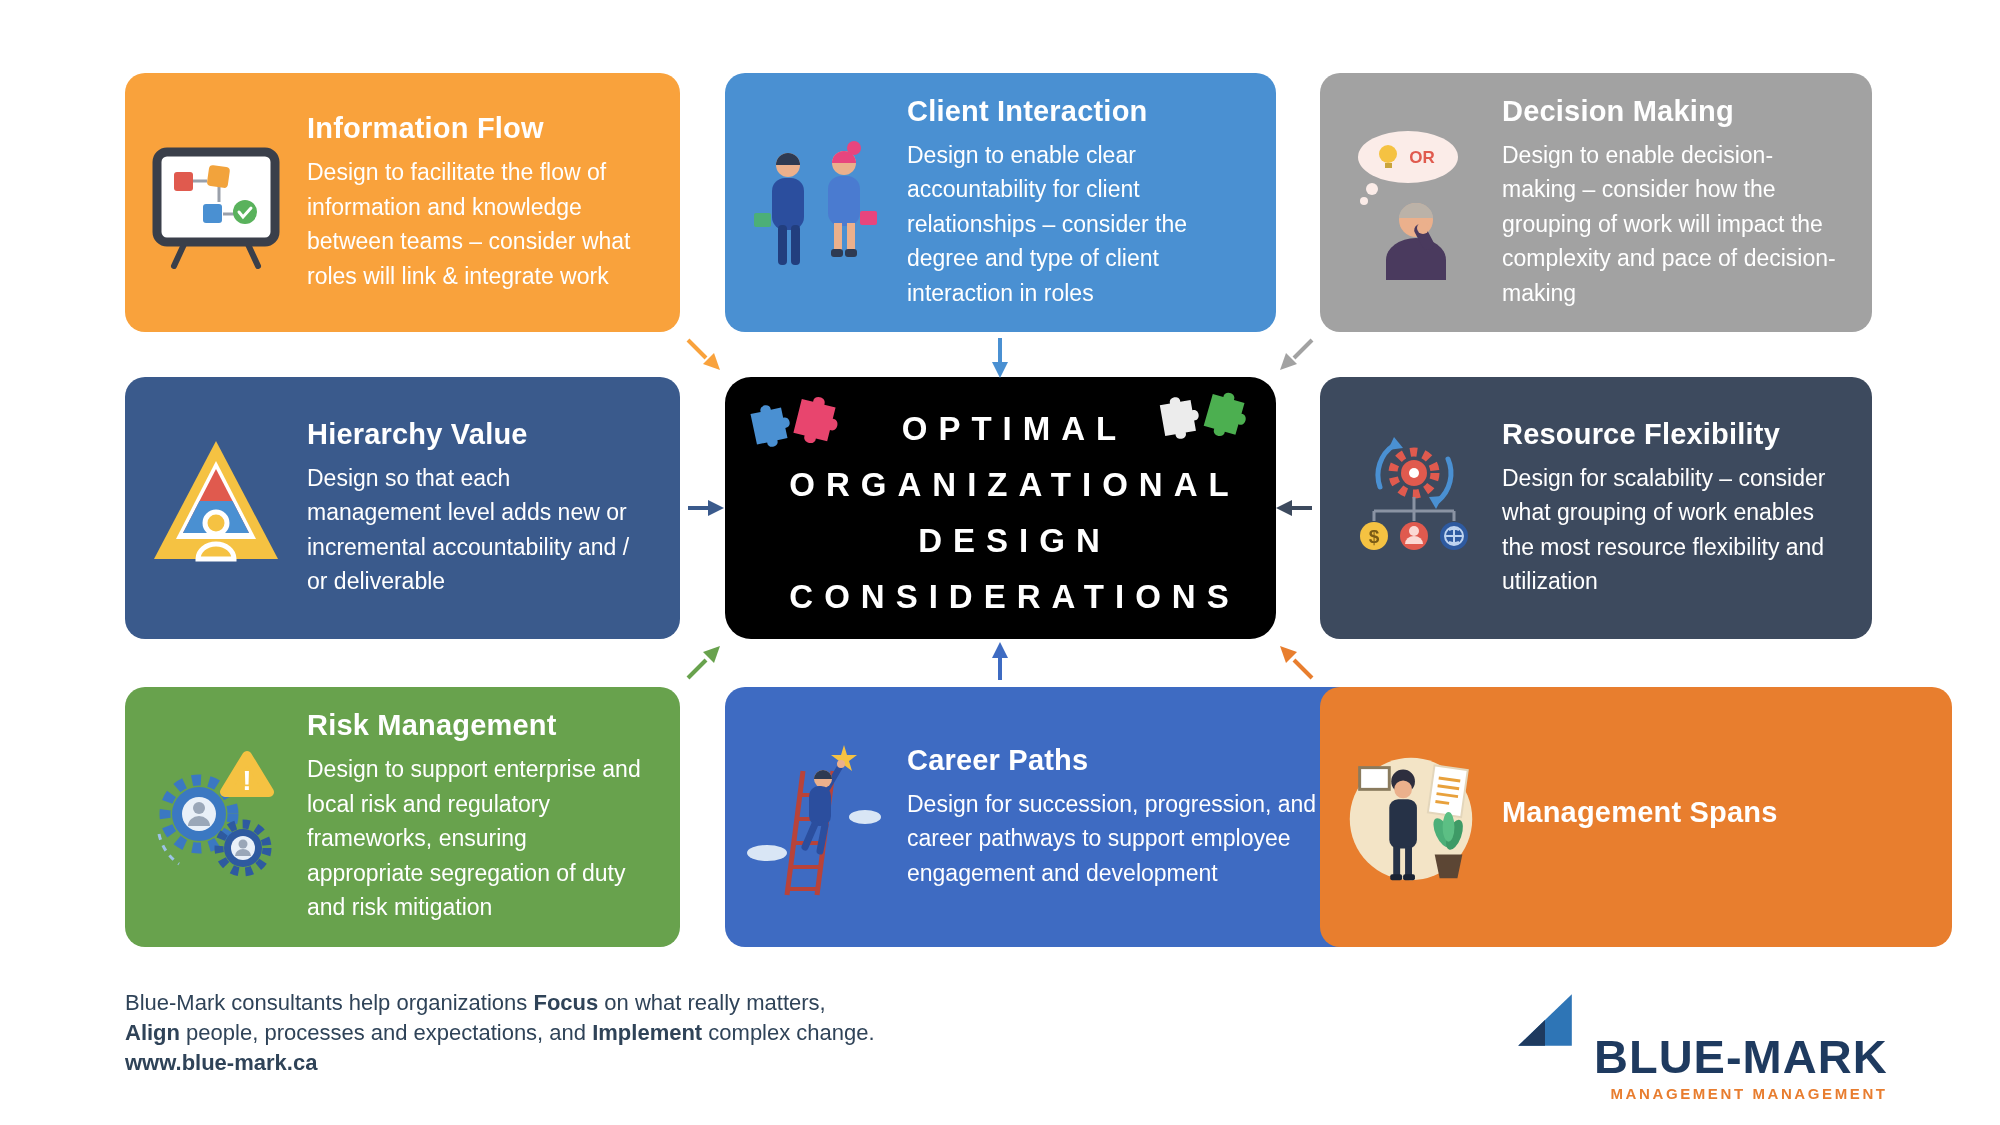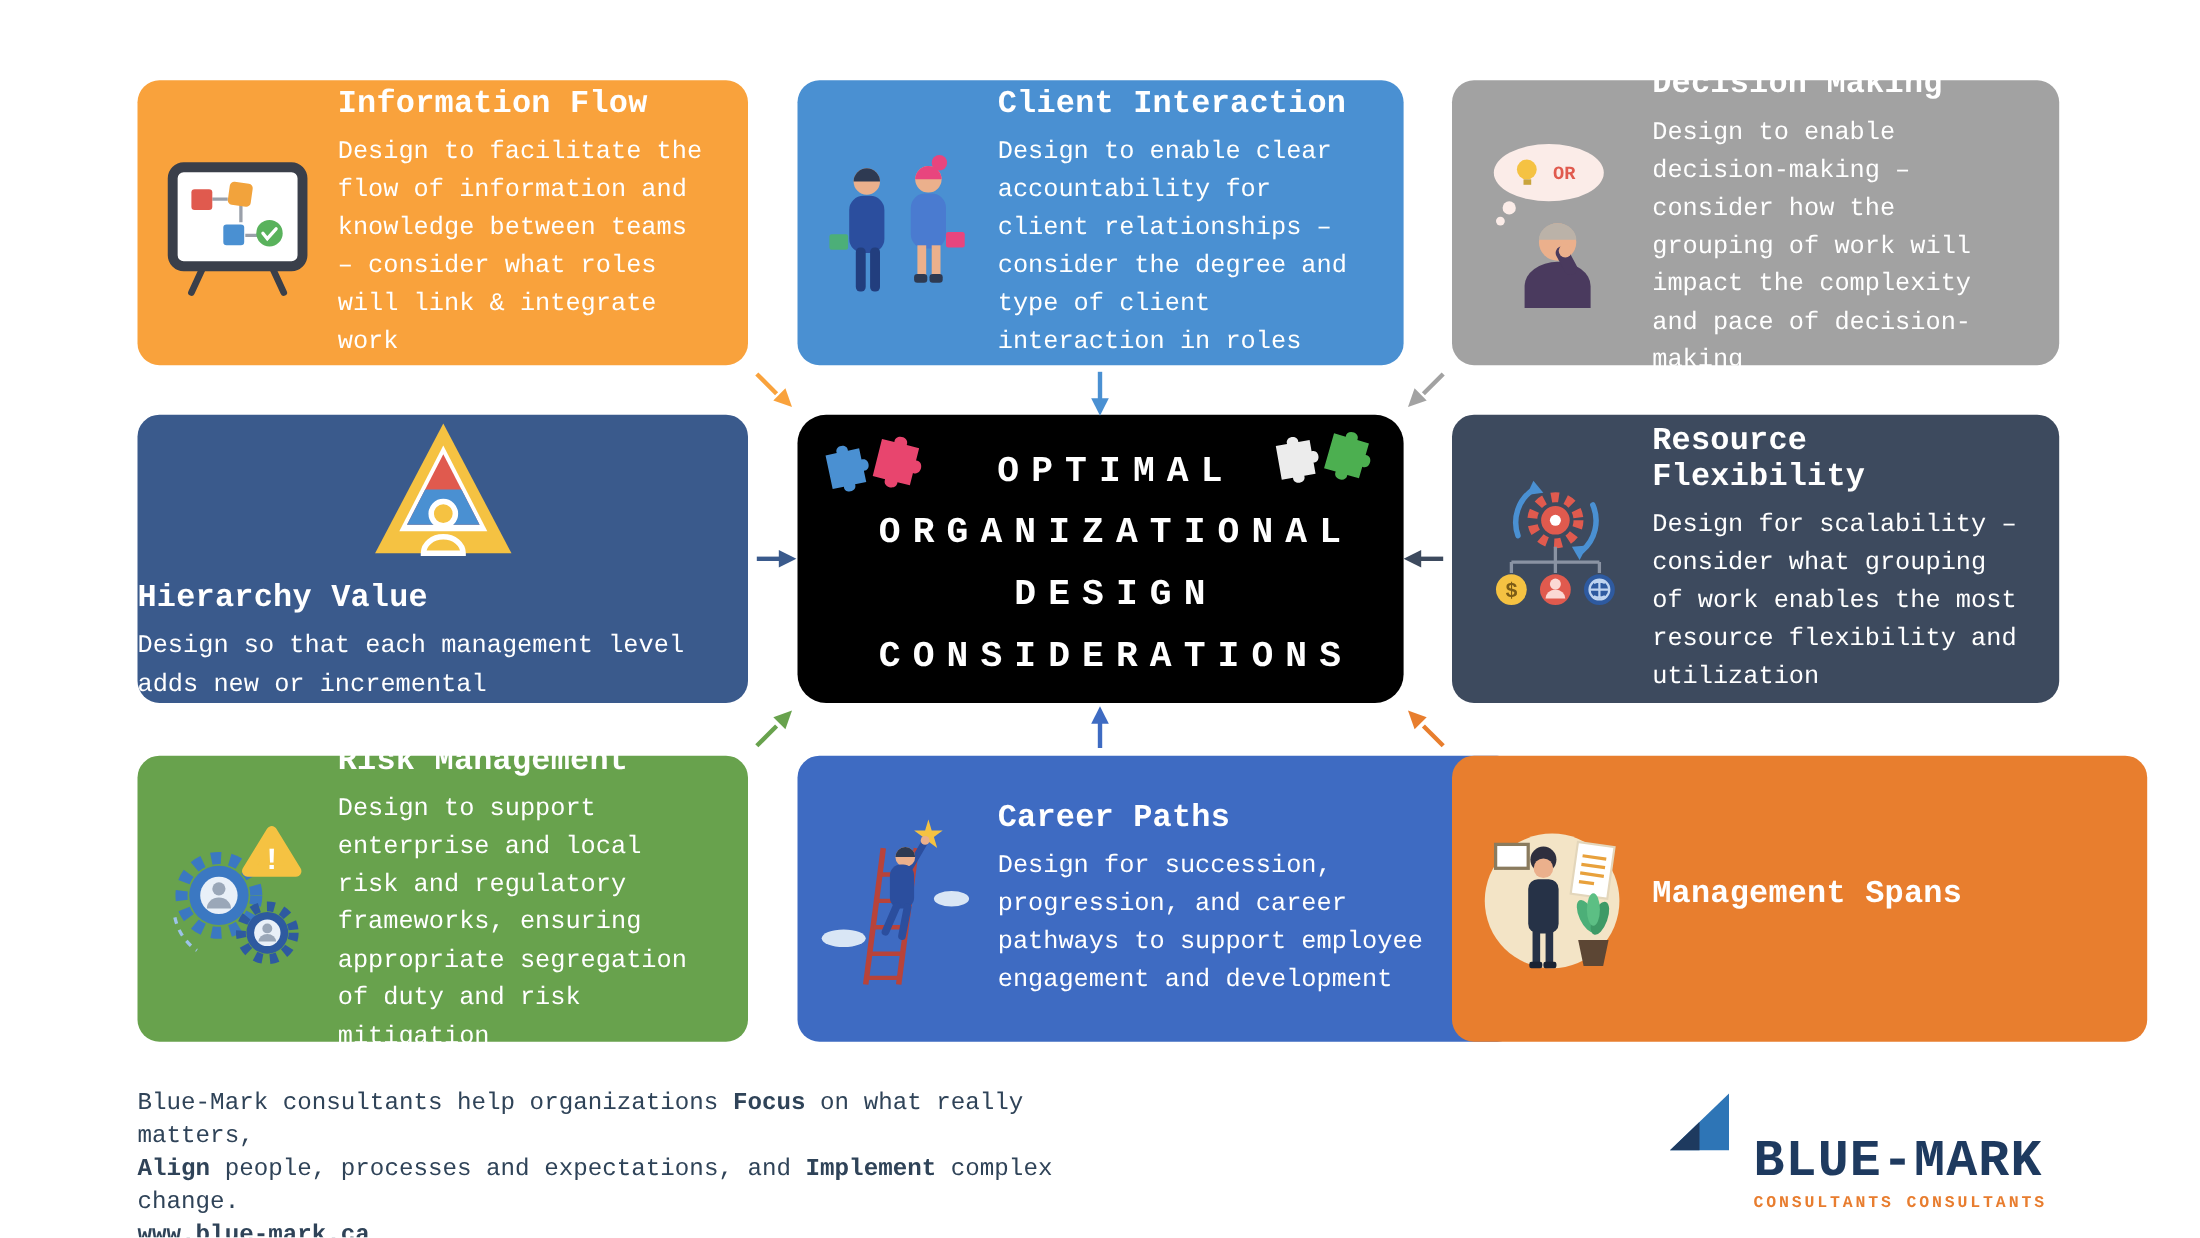--- a/index.html
+++ b/index.html
@@ -1,17 +1,17 @@
 <!DOCTYPE html>
 <html><head>
 <meta charset="utf-8">
 <style>
   html,body{margin:0;padding:0;background:#ffffff;}
   .canvas{position:relative;width:2000px;height:1125px;background:#ffffff;
-          font-family:Liberation Mono, monospace;overflow:hidden;}
+          font-family:Liberation Sans, sans-serif;overflow:hidden;}
 
   
   .card{position:absolute;border-radius:20px;color:#fff;display:flex;align-items:center;box-sizing:border-box;}
   .card .icon{width:182px;flex-shrink:0;display:flex;align-items:center;justify-content:center;}
   .card .txt{flex:1;padding-right:36px;}
   .card h2{margin:0 0 10px 0;font-size:29px;font-weight:700;letter-spacing:.2px;}
   .card p{margin:0;font-size:23px;line-height:1.5;}
 
   .pos-tl{left:125px;top:73px;width:555px;height:259px;}
   .pos-tc{left:725px;top:73px;width:551px;height:259px;}
@@ -110,21 +110,21 @@
         <rect x="82" y="98" width="12" height="28" rx="6" fill="#4A3A5E" transform="rotate(-28 88 112)"></rect>
         <circle cx="87" cy="103" r="6" fill="#EBB08C"></circle>
       </svg>
     </div>
     <div class="txt">
       <h2>Decision Making</h2>
       <p>Design to enable decision-making – consider how the grouping of work will impact the complexity and pace of decision-making</p>
     </div>
   </div>
 
-  <div class="card pos-ml" style="background: rgb(58, 90, 140); flex-direction: column;">
+  <div class="card pos-ml" style="background: rgb(58, 90, 140);">
     <div class="icon">
       <svg width="150" height="150" viewBox="0 0 150 150">
         <polygon points="75,8 137,126 13,126" fill="#F5C242"></polygon>
         <polygon points="75,28 115,106 35,106" fill="#FFFFFF"></polygon>
         <polygon points="75,36 108,100 42,100" fill="#E05A4E"></polygon>
         <polygon points="58.5,68 91.5,68 108,100 42,100" fill="#4A90D2"></polygon>
         <circle cx="75" cy="90" r="11" fill="#F5C242" stroke="#FFFFFF" stroke-width="5"></circle>
         <path d="M57 126 a18 15 0 0 1 36 0 z" fill="#F5C242" stroke="#FFFFFF" stroke-width="5"></path>
       </svg>
     </div>
@@ -302,17 +302,17 @@
     <div class="footer-url">www.blue-mark.ca</div>
   </div>
 
   <div class="logo">
     <svg width="66" height="66" viewBox="0 0 64 64">
       <polygon points="6,56 58,6 58,56" fill="#2E75B6"></polygon>
       <polygon points="6,56 32,31 32,56" fill="#1E3A5F"></polygon>
     </svg>
     <div>
       <div class="logo-name">BLUE-MARK</div>
-      <div class="logo-tagline">CONSULTANTS CONSULTANTS</div>
+      <div class="logo-tagline">MANAGEMENT MANAGEMENT</div>
     </div>
   </div>
 
 </div>
 
 </body></html>

